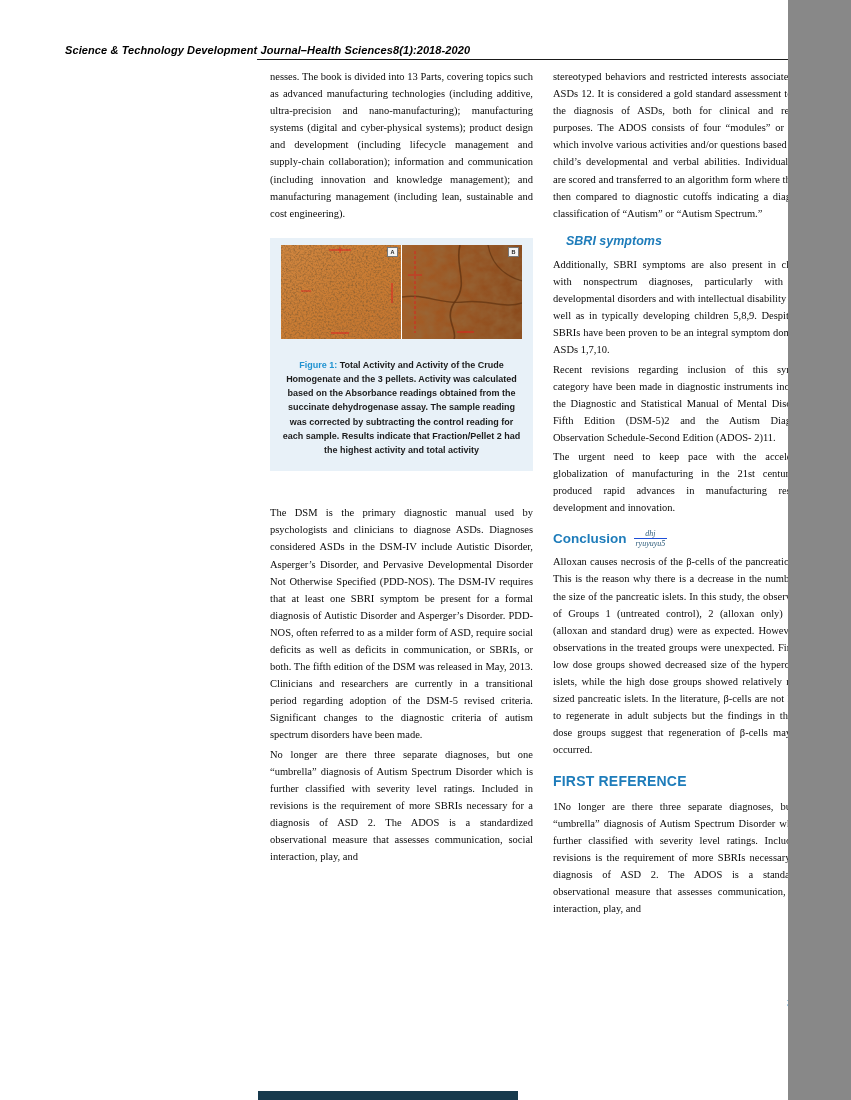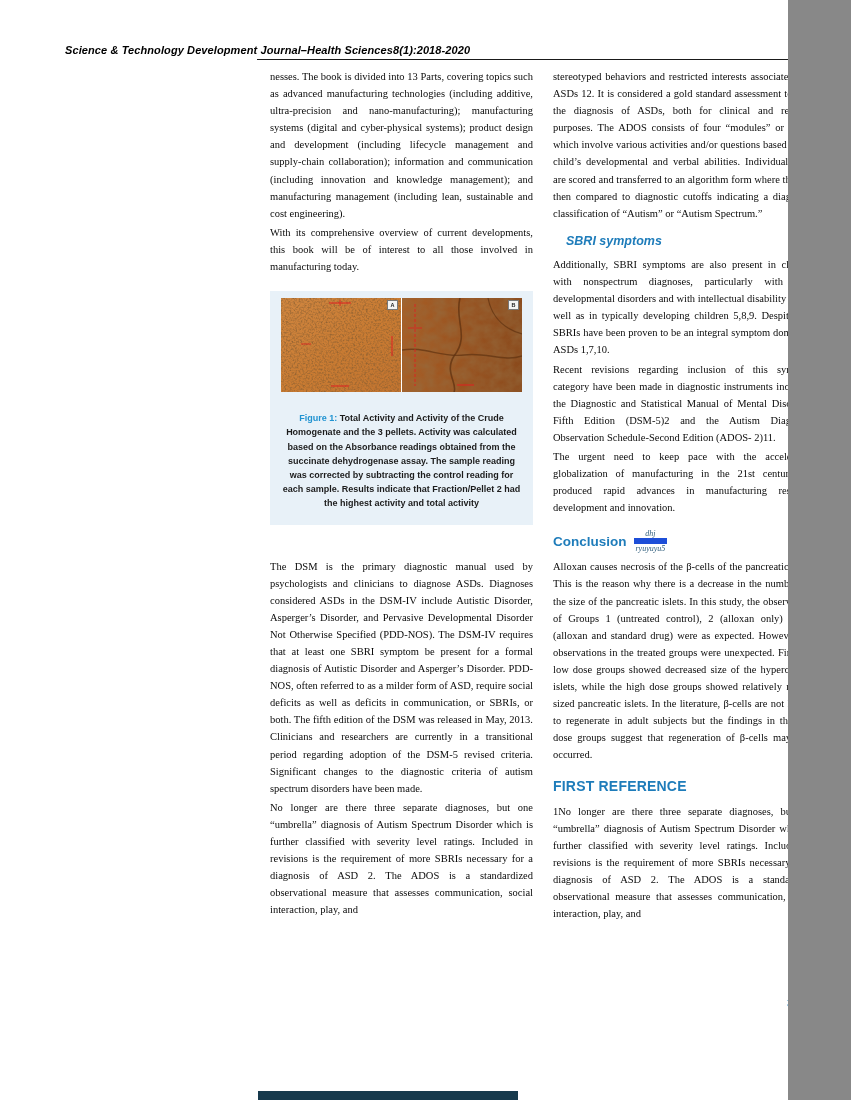--- a/index.html
+++ b/index.html
@@ -74,21 +74,21 @@
     letter-spacing:.2px;text-align:left;
   }
   .frac{
     display:inline-flex;flex-direction:column;align-items:center;
     margin-left:7px;
     font-family:"Liberation Serif","DejaVu Serif",serif;
     font-style:italic;font-weight:normal;
     font-size:8px;line-height:9px;color:#2f5d7c;text-align:center;
   }
   .frac .num{padding:0 2px;}
-  .frac .den{border-top:6px solid #1d4ed8;padding:0 2px;}
+  .frac .den{border-top:1px solid #1d4ed8;padding:0 2px;}
   .spacer-dsm{margin-top:33px !important;}
   .page-number{
     position:absolute;left:787px;top:997px;
     font-family:"Liberation Sans","DejaVu Sans",sans-serif;
     font-size:11.5px;font-weight:bold;color:#1e7cba;
   }
   .footer-bar{
     position:absolute;left:258px;top:1091px;width:260px;height:9px;
     background:#173a4d;
   }
@@ -96,21 +96,20 @@
 </head>
 <body>
 
 <div class="page">
 
   <div class="journal-header">Science &amp; Technology Development Journal–Health Sciences8(1):2018-2020</div>
   <div class="header-rule"></div>
 
   <div class="col col-left">
     <p>nesses.  The book is divided into 13 Parts, covering topics such as advanced manufacturing technologies (including additive, ultra-precision and nano-manufacturing); manufacturing systems (digital and cyber-physical systems); product design and development (including lifecycle management and supply-chain collaboration); information and communication (including innovation and knowledge management); and manufacturing management (including lean, sustainable and cost engineering).</p>
-    <p>With its comprehensive overview of current developments, this book will be of interest to all those involved in manufacturing today.</p>
 
     <div class="figure-box">
       <div class="figure-image">
         <div class="panel">
           <svg width="120" height="94">
             <defs>
               <filter id="crackA" x="0" y="0" width="100%" height="100%">
                 <feTurbulence type="fractalNoise" baseFrequency="0.55 0.55" numOctaves="3" seed="7"></feTurbulence>
                 <feColorMatrix type="matrix" values="0 0 0 0 0.24  0 0 0 0 0.11  0 0 0 0 0.03  1.8 0 0 0 -0.75"></feColorMatrix>
               </filter>

